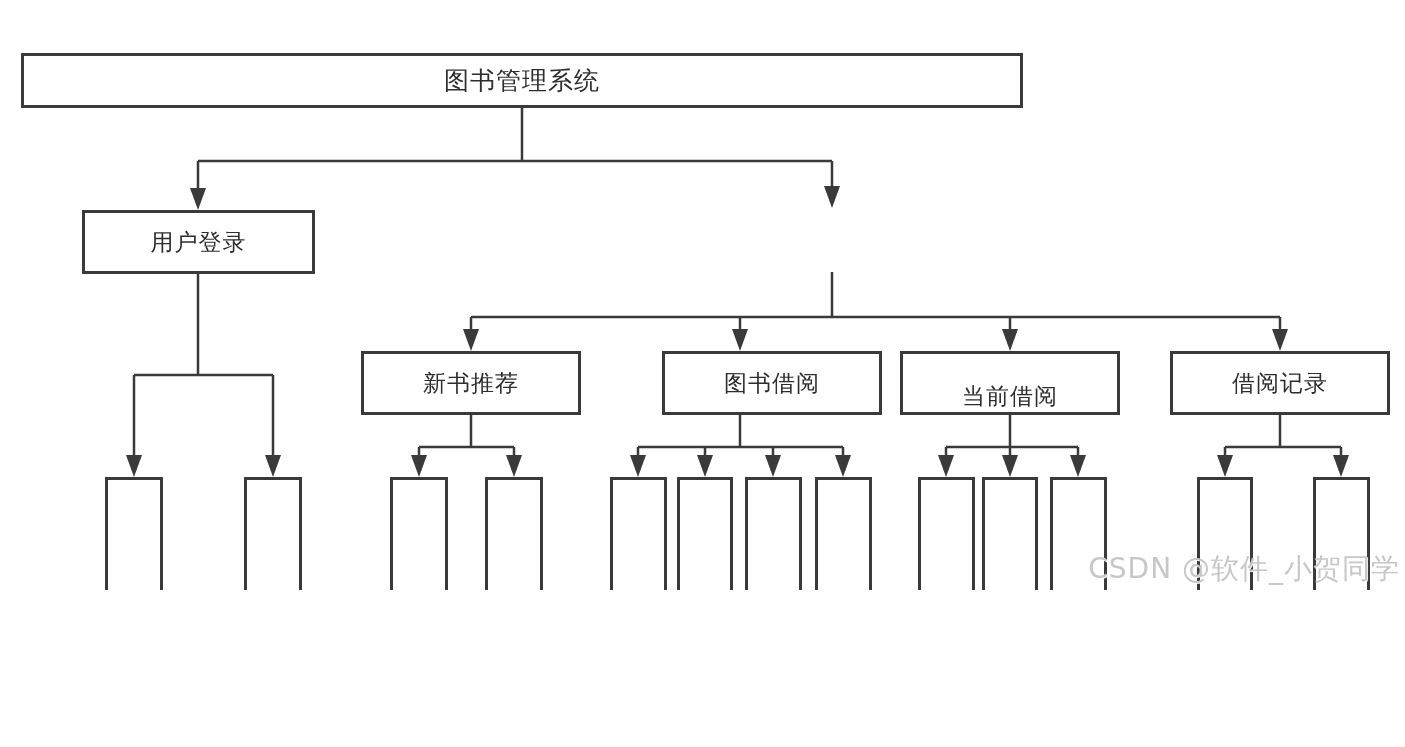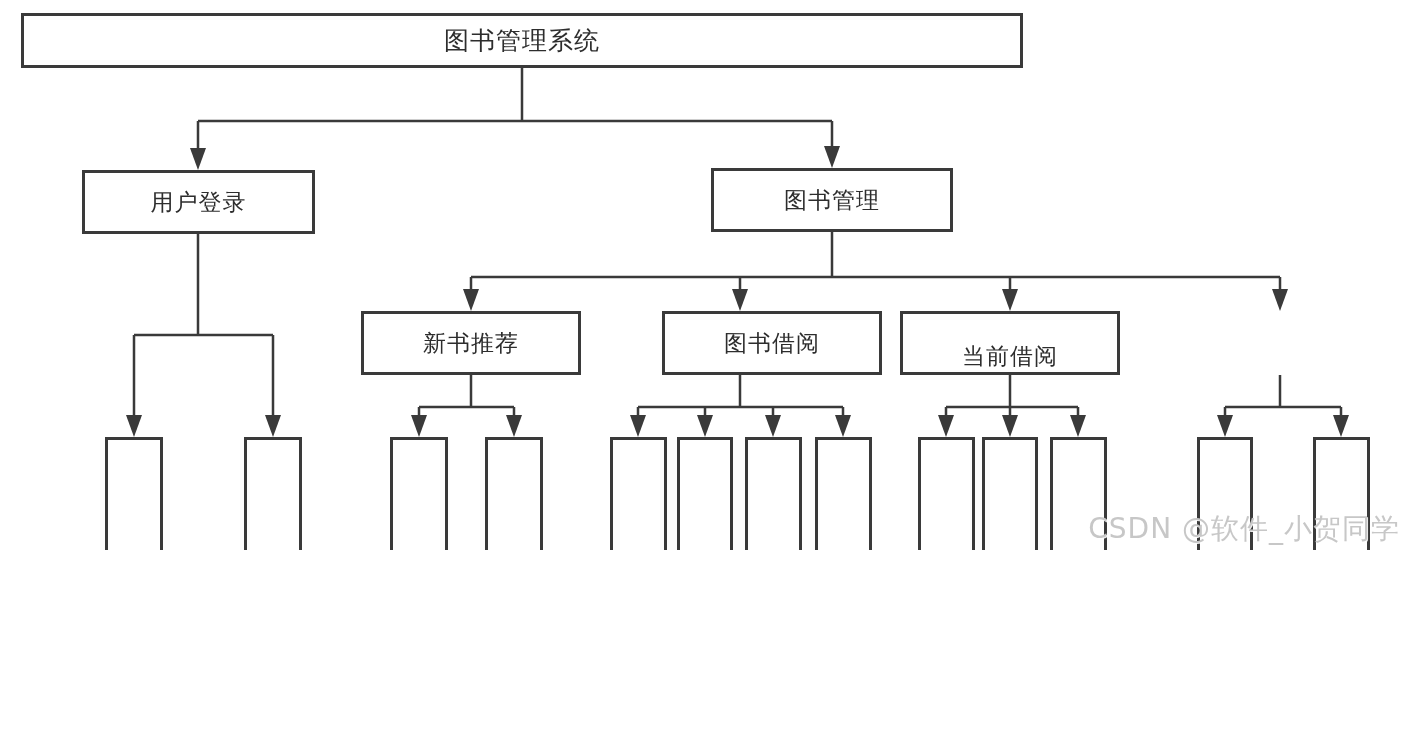--- a/index.html
+++ b/index.html
@@ -1,17 +1,17 @@
 <!DOCTYPE html>
 <html><head>
 <meta charset="utf-8">
 <style>
   html,body{margin:0;padding:0;background:#ffffff;}
   body{font-family:"DejaVu Sans","Liberation Sans",sans-serif;}
-  #canvas{position:relative;width:1405px;height:550px;background:#ffffff;overflow:hidden;}
+  #canvas{position:relative;width:1405px;height:550px;background:#ffffff;overflow:hidden;margin-top:40px;}
   #wires{position:absolute;left:0;top:0;z-index:1;}
   .box{position:absolute;z-index:2;box-sizing:border-box;background:#ffffff;
        border:3px solid #3a3a3a;display:flex;align-items:center;justify-content:center;
        color:#2d2d2d;}
   .hlabel{font-size:23px;letter-spacing:1px;white-space:nowrap;}
   .rootlabel{font-size:25px;letter-spacing:1px;white-space:nowrap;}
   .vtext{writing-mode:vertical-rl;text-orientation:mixed;font-size:22px;
          letter-spacing:7px;line-height:1;white-space:nowrap;}
   .watermark{position:absolute;z-index:3;right:5px;bottom:2px;font-size:28px;
              color:#c7c7c7;letter-spacing:1px;white-space:nowrap;
@@ -62,32 +62,32 @@
     </g>
   </svg>
 
   <div class="box" style="left:21px;top:13px;width:1002px;height:55px;">
     <span class="rootlabel">图书管理系统</span>
   </div>
 
   <div class="box" style="left:82px;top:170px;width:233px;height:64px;">
     <span class="hlabel">用户登录</span>
   </div>
-  <div class="box" style="left:711px;top:168px;width:242px;height:64px;">
-    <span class="hlabel">图书管理</span>
-  </div>
 
   <div class="box" style="left:361px;top:311px;width:220px;height:64px;text-align:right;">
     <span class="hlabel">新书推荐</span>
   </div>
   <div class="box" style="left:662px;top:311px;width:220px;height:64px;">
     <span class="hlabel">图书借阅</span>
   </div>
   <div class="box" style="left:900px;top:311px;width:220px;height:64px;align-items:flex-end;">
     <span class="hlabel">当前借阅</span>
+  </div>
+  <div class="box" style="left:1170px;top:311px;width:220px;height:64px;">
+    <span class="hlabel">借阅记录</span>
   </div>
 
   <div class="box" style="left:105px;top:437px;width:58px;height:298px;">
     <span class="vtext">用户登录</span>
   </div>
   <div class="box" style="left:244px;top:437px;width:58px;height:298px;">
     <span class="vtext">注销登录</span>
   </div>
 
   <div class="box" style="left:390px;top:437px;width:58px;height:298px;">

